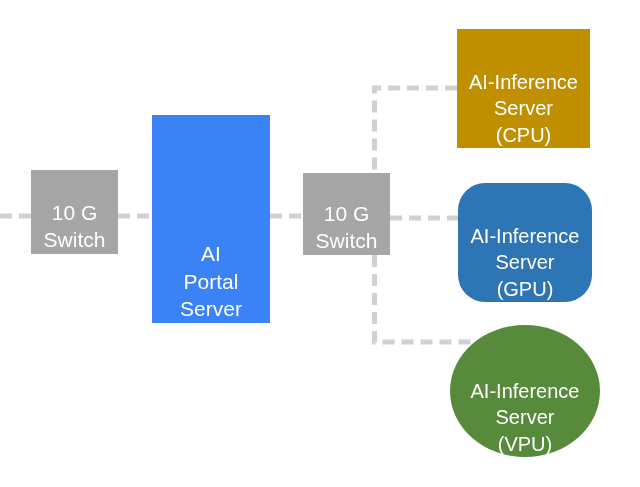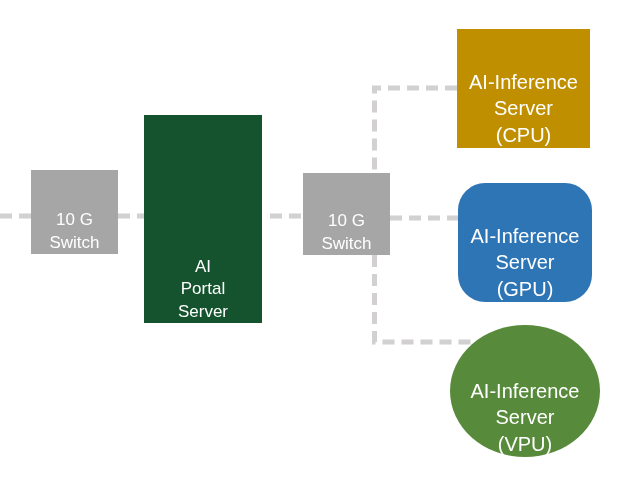--- a/index.html
+++ b/index.html
@@ -33,21 +33,21 @@
     text-align: center;
     color: #ffffff;
     box-sizing: border-box;
   }
   .node .label {
     white-space: pre-line;
     line-height: 1.32;
   }
   .node-switch .label,
   .node-portal .label {
-    font-size: 17px;
+    font-size: 21px;
   }
   .node-inference .label {
     font-size: 20px;
   }
   .shape-rounded { border-radius: 27px; }
   .shape-ellipse { border-radius: 50%; }
 </style>
 </head>
 <body>
 
@@ -60,21 +60,21 @@
     <path class="connector" d="M 390 218 H 458" stroke="#d2d0d0"></path>
     <path class="connector" d="M 457 88 H 374.5 V 173" stroke="#d2d0d0"></path>
     <path class="connector" d="M 374.5 255 V 342 H 472" stroke="#d2d0d0"></path>
   </svg>
 
   <div class="node node-switch" style="left: 31px; top: 170px; width: 87px; height: 84px; background: rgb(166, 166, 166); color: rgb(255, 255, 255);">
     <span class="label">10 G
 Switch</span>
   </div>
 
-  <div class="node node-portal" style="left: 144px; top: 115px; width: 118px; height: 208px; background: #14532d; color: rgb(255, 255, 255);">
+  <div class="node node-portal" style="left: 152px; top: 115px; width: 118px; height: 208px; background: #3b82f6; color: rgb(255, 255, 255);">
     <span class="label">AI
 Portal
 Server</span>
   </div>
 
   <div class="node node-switch" style="left: 303px; top: 173px; width: 87px; height: 82px; background: rgb(166, 166, 166); color: rgb(255, 255, 255);">
     <span class="label">10 G
 Switch</span>
   </div>
 

